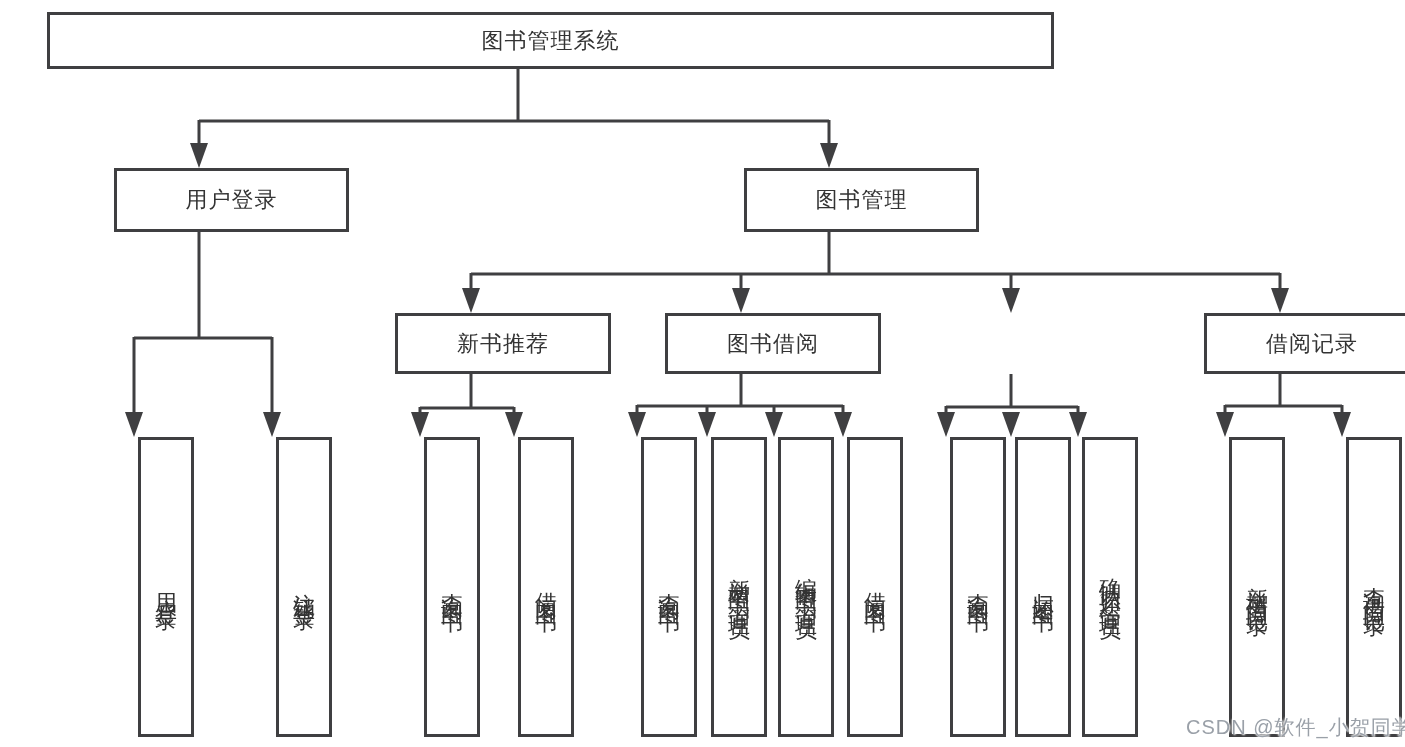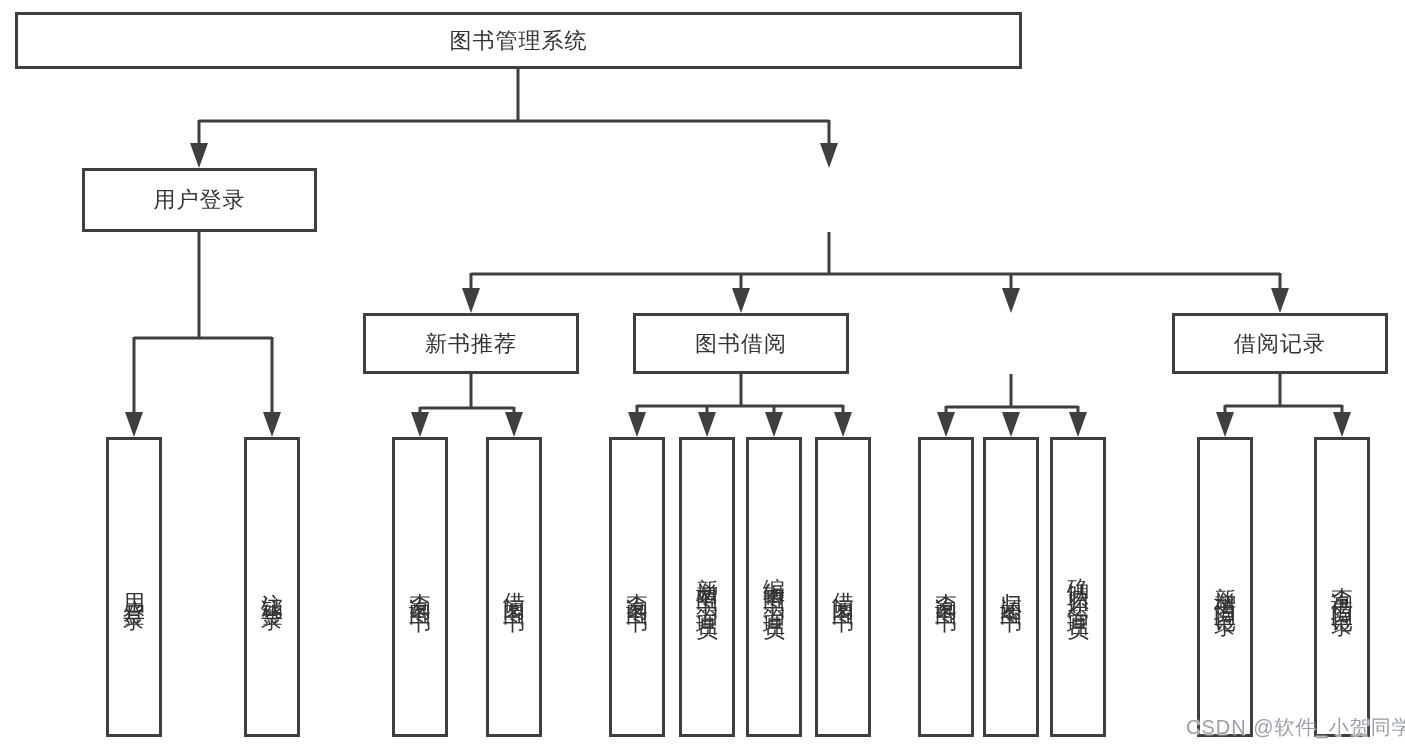--- a/index.html
+++ b/index.html
@@ -29,20 +29,21 @@
     background: #ffffff;
     border: 3px solid #3f3f41;
     display: flex;
     align-items: center;
     justify-content: center;
     color: #333333;
     font-size: 22px;
     line-height: 1;
     letter-spacing: 1px;
     white-space: nowrap;
+    margin-left: 32px;
   }
   .node.v .lbl {
     writing-mode: vertical-rl;
     text-orientation: mixed;
     letter-spacing: 6px;
     white-space: nowrap;
     line-height: 1;
   }
   .watermark {
     position: absolute;
@@ -107,20 +108,23 @@
     </g>
   </svg>
 
   <div class="node" style="left:15px;top:12px;width:1007px;height:57px">
     <span class="lbl">图书管理系统</span>
   </div>
 
   <div class="node" style="left:82px;top:168px;width:235px;height:64px">
     <span class="lbl">用户登录</span>
   </div>
+  <div class="node" style="left:712px;top:168px;width:235px;height:64px">
+    <span class="lbl">图书管理</span>
+  </div>
 
   <div class="node" style="left:363px;top:313px;width:216px;height:61px">
     <span class="lbl">新书推荐</span>
   </div>
   <div class="node" style="left:633px;top:313px;width:216px;height:61px">
     <span class="lbl">图书借阅</span>
   </div>
   <div class="node" style="left:1172px;top:313px;width:216px;height:61px">
     <span class="lbl">借阅记录</span>
   </div>

